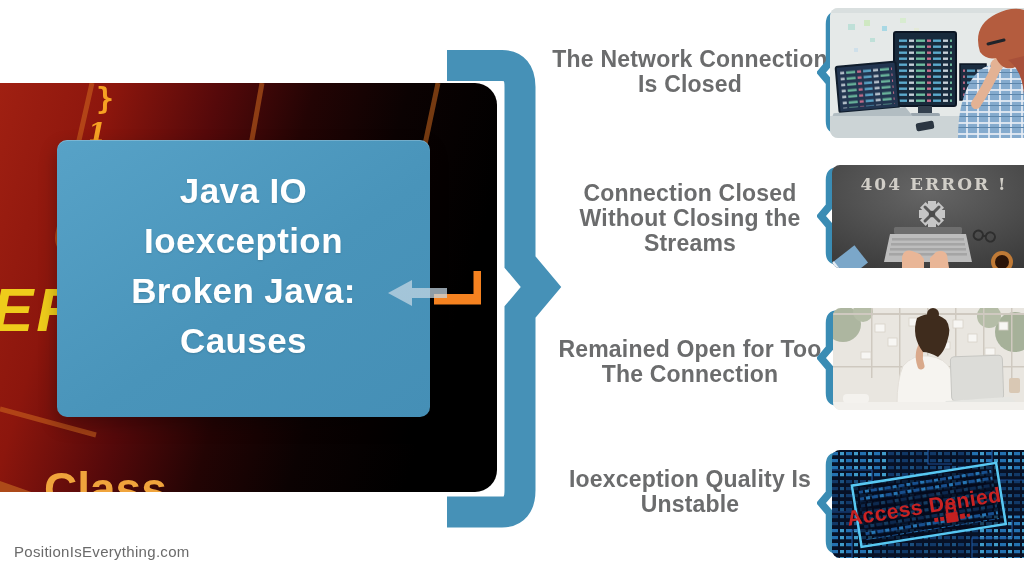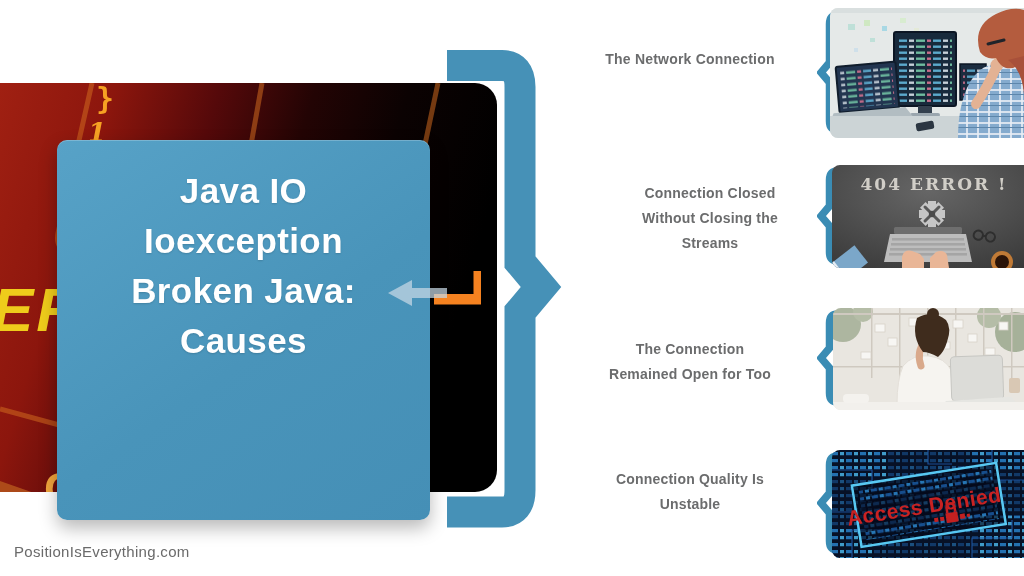--- a/index.html
+++ b/index.html
@@ -2,33 +2,33 @@
 <html><head>
 <meta charset="utf-8">
 <style>
   html,body{margin:0;padding:0;background:#fff;}
   .canvas{position:relative;width:1024px;height:576px;background:#ffffff;overflow:hidden;
           font-family:"Liberation Sans",sans-serif;}
   
   .hero{position:absolute;left:0;top:83px;width:497px;height:409px;border-radius:0 22px 22px 0;
         overflow:hidden;}
   .hero svg{display:block;}
-  .title-card{position:absolute;left:57px;top:140px;width:373px;height:380px;border-radius:10px;
+  .title-card{position:absolute;left:57px;top:140px;width:373px;height:277px;border-radius:10px;
         background:linear-gradient(145deg,#57a2c7 0%,#4994ba 55%,#458fb6 100%);
         box-shadow:0 8px 18px rgba(0,0,0,.28), inset 0 1px 0 rgba(255,255,255,.22);}
   .title-card .tl{display:block;text-align:center;color:#ffffff;font-weight:700;font-size:35px;
         line-height:50px;letter-spacing:.4px;text-shadow:0 1px 2px rgba(0,0,0,.15);}
   .title-inner{padding-top:26px;}
   .connector-svg{position:absolute;left:433px;top:268px;}
   .ghost-arrow-svg{position:absolute;left:385px;top:278px;}
   .big-brace-svg{position:absolute;left:432px;top:42px;}
   
   .cause-row{position:absolute;left:535px;width:489px;}
   .cause-text{position:absolute;left:0;width:310px;text-align:center;color:#6b6c6d;
-        font-weight:700;font-size:14px;line-height:25px;letter-spacing:.2px;}
+        font-weight:700;font-size:23px;line-height:25px;letter-spacing:.2px;}
   .cause-text span{display:block;}
   .mini-brace-svg{position:absolute;left:282px;}
   .thumb{position:absolute;overflow:hidden;border-radius:8px 0 0 8px;}
   .thumb svg{display:block;}
   .footer{position:absolute;left:14px;top:543px;font-size:15px;color:#6a6a6a;letter-spacing:.3px;}
 </style>
 </head>
 <body>
 
 <div class="canvas">
@@ -81,20 +81,21 @@
     <polygon points="3,15 27,2 27,10 62,10 62,20 27,20 27,28" fill="#c8d8e4" fill-opacity="0.72"></polygon>
   </svg>
 
   <svg class="big-brace-svg" width="135" height="500" viewBox="0 0 135 500">
     <path d="M15 23.5 L70 23.5 Q88 23.5 88 45 L88 220 L109 245 L88 270 L88 448 Q88 470 70 470 L15 470" fill="none" stroke="#4691b7" stroke-width="31" stroke-linejoin="miter" stroke-miterlimit="6"></path>
   </svg>
 
   <div class="cause-row" style="top:0;height:150px;">
     <div class="cause-text" style="top:47px;">
       <span>The Network Connection</span>
+      <span>Is Closed</span>
     </div>
     <svg class="mini-brace-svg" style="top:11px;" width="32" height="123" viewBox="0 0 32 123">
       <path d="M28 4 L21 4 Q12.5 4 12.5 13 L12.5 51.5 L4 61.5 L12.5 71.5 L12.5 110 Q12.5 119 21 119 L28 119" fill="none" stroke="#3a8cb4" stroke-width="7.5" stroke-linecap="round" stroke-linejoin="miter"></path>
     </svg>
     <div class="thumb" style="left:295px;top:8px;width:194px;height:130px;">
       <svg width="194" height="130" viewBox="0 0 194 130">
         <defs>
           <pattern id="p1" width="34" height="6" patternUnits="userSpaceOnUse">
             <rect x="1" y="1.5" width="8" height="2.4" fill="#5fb0d4"></rect>
             <rect x="11" y="1.5" width="5" height="2.4" fill="#cfd8e0"></rect>
@@ -137,21 +138,21 @@
         <path d="M156 26 Q170 20 177 34 Q181 46 172 54 L158 48 Z" fill="#e7b996"></path>
         <circle cx="167" cy="57" r="6.5" fill="#e3b294"></circle>
         <path d="M150 44 Q142 18 166 6 Q182 -2 194 2 L194 50 Q188 62 176 60 Q170 58 166 50 Q156 52 150 44 Z" fill="#b45c3e"></path>
         <path d="M178 52 Q192 62 194 86 L194 48 Z" fill="#a8503a"></path>
         <path d="M158 36 L174 32" stroke="#20242a" stroke-width="3" stroke-linecap="round"></path>
       </svg>
     </div>
   </div>
 
   <div class="cause-row" style="top:160px;height:115px;">
-    <div class="cause-text" style="top:21px;padding-left:20px;">
+    <div class="cause-text" style="top:21px;">
       <span>Connection Closed</span>
       <span>Without Closing the</span>
       <span>Streams</span>
     </div>
     <svg class="mini-brace-svg" style="top:7px;" width="32" height="98" viewBox="0 0 32 98">
       <path d="M28 4 L21 4 Q12.5 4 12.5 13 L12.5 39 L4 49 L12.5 59 L12.5 85 Q12.5 94 21 94 L28 94" fill="none" stroke="#3a8cb4" stroke-width="7.5" stroke-linecap="round" stroke-linejoin="miter"></path>
     </svg>
     <div class="thumb" style="left:297px;top:5px;width:192px;height:103px;">
       <svg width="192" height="103" viewBox="0 0 192 103">
         <defs>
@@ -195,22 +196,22 @@
         <g transform="rotate(-38 16 98)">
           <rect x="2" y="88" width="30" height="22" fill="#7ba7c9"></rect>
           <rect x="2" y="88" width="4" height="22" fill="#e8eef4"></rect>
         </g>
       </svg>
     </div>
   </div>
 
   <div class="cause-row" style="top:300px;height:115px;">
     <div class="cause-text" style="top:37px;">
+      <span>Remained Open for Too</span>
       <span>The Connection</span>
-      <span>Remained Open for Too</span>
     </div>
     <svg class="mini-brace-svg" style="top:10px;" width="32" height="96" viewBox="0 0 32 96">
       <path d="M28 4 L21 4 Q12.5 4 12.5 13 L12.5 38 L4 48 L12.5 58 L12.5 83 Q12.5 92 21 92 L28 92" fill="none" stroke="#3a8cb4" stroke-width="7.5" stroke-linecap="round" stroke-linejoin="miter"></path>
     </svg>
     <div class="thumb" style="left:298px;top:8px;width:191px;height:102px;">
       <svg width="191" height="102" viewBox="0 0 191 102">
         <rect width="191" height="102" fill="#e9e6e0"></rect>
         <g opacity="0.55">
           <circle cx="10" cy="16" r="18" fill="#7d8f6c"></circle>
             <circle cx="182" cy="24" r="20" fill="#6f8560"></circle>
@@ -249,21 +250,21 @@
         </g>
         <rect y="94" width="191" height="8" fill="#f2f0ec"></rect>
         <rect x="176" y="70" width="11" height="15" rx="2" fill="#d9c8b4"></rect>
         <rect x="10" y="86" width="26" height="9" rx="4" fill="#f4f2ee"></rect>
       </svg>
     </div>
   </div>
 
   <div class="cause-row" style="top:445px;height:131px;">
     <div class="cause-text" style="top:22px;">
-      <span>Connection Quality Is</span>
+      <span>Ioexception Quality Is</span>
       <span>Unstable</span>
     </div>
     <svg class="mini-brace-svg" style="top:7px;" width="32" height="102" viewBox="0 0 32 102">
       <path d="M28 4 L21 4 Q12.5 4 12.5 13 L12.5 41 L4 51 L12.5 61 L12.5 89 Q12.5 98 21 98 L28 98" fill="none" stroke="#3a8cb4" stroke-width="7.5" stroke-linecap="round" stroke-linejoin="miter"></path>
     </svg>
     <div class="thumb" style="left:297px;top:5px;width:192px;height:108px;">
       <svg width="192" height="108" viewBox="0 0 192 108">
         <defs>
           <pattern id="bin" width="14" height="7" patternUnits="userSpaceOnUse">
             <rect x="0" y="2" width="6" height="3.2" fill="#1b5ea8"></rect>

